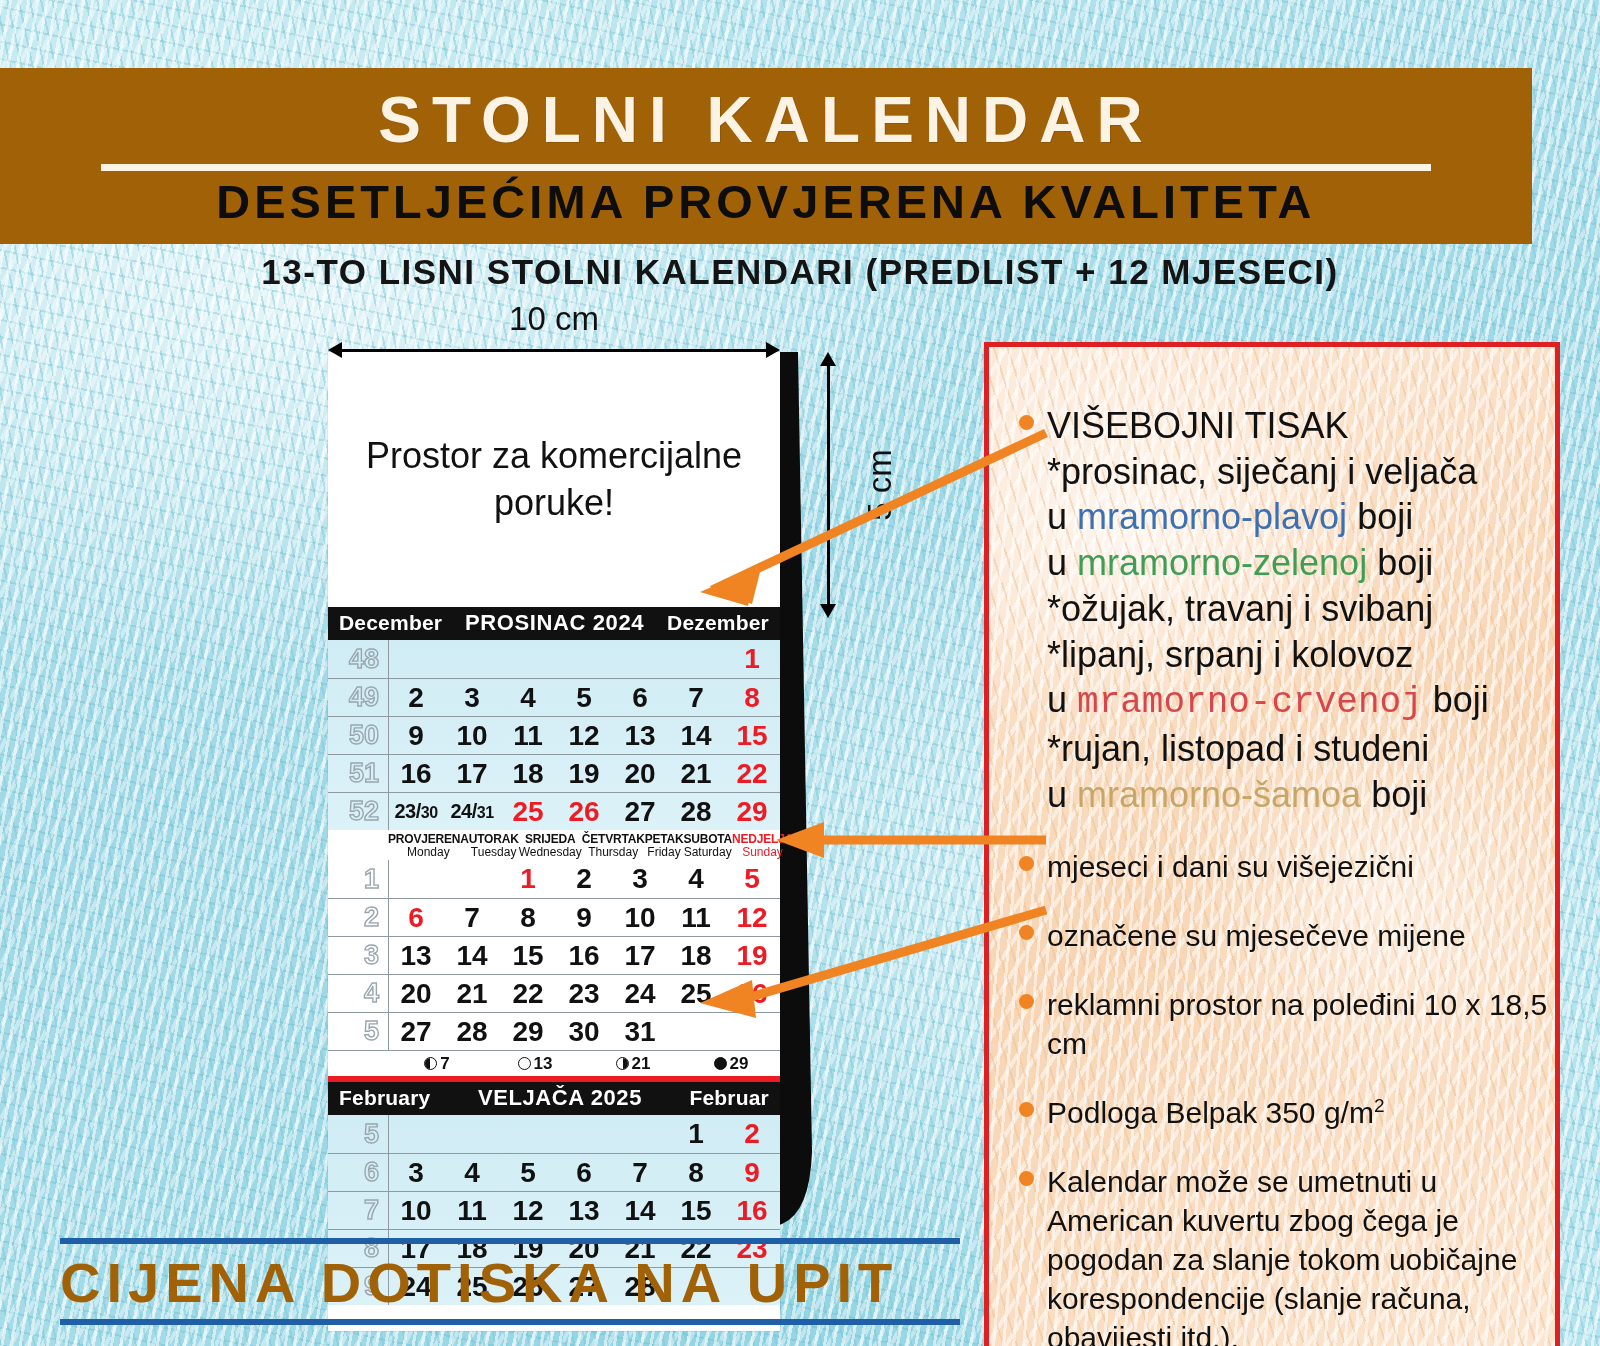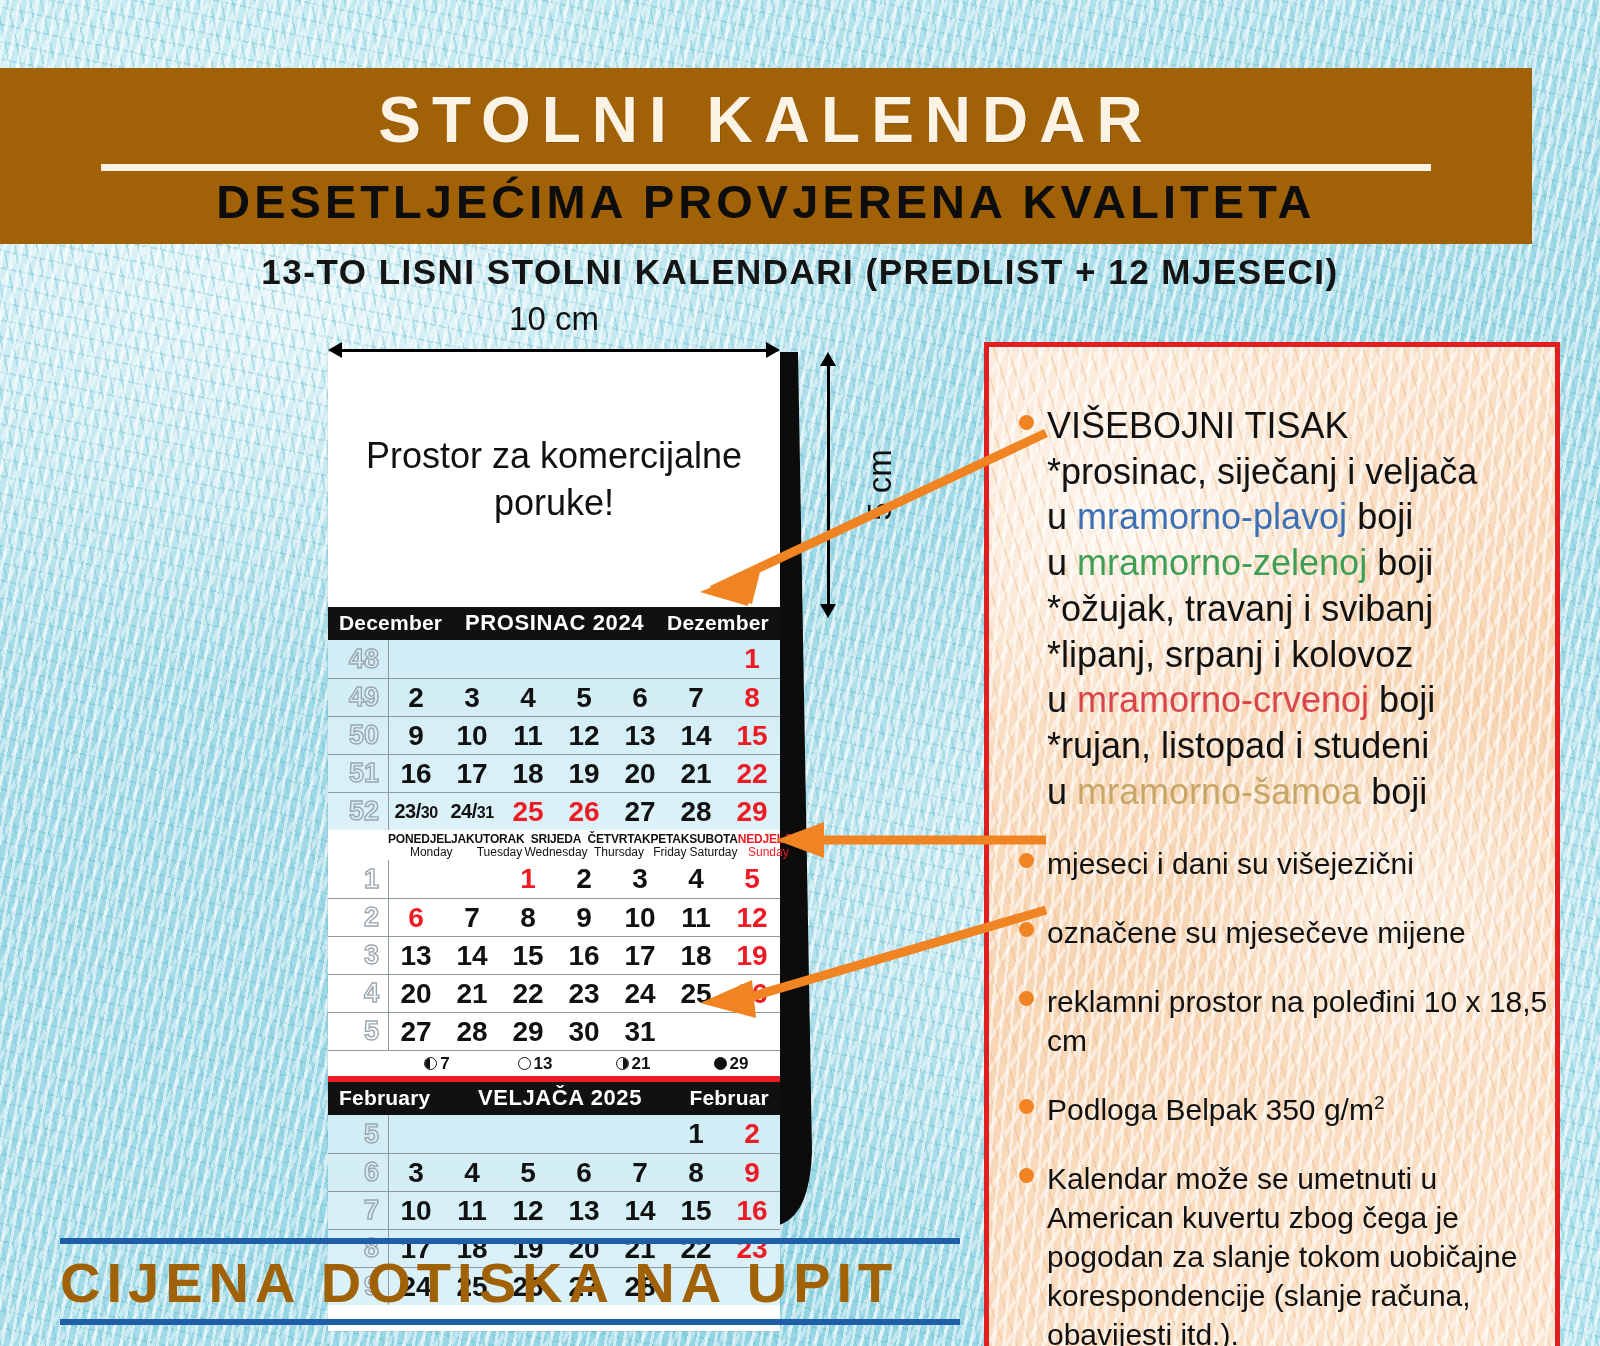--- a/index.html
+++ b/index.html
@@ -180,21 +180,21 @@
       linear-gradient(150deg,#fdeada 0%,#f7d5b4 50%,#fce5d0 100%);
     z-index:3; padding:56px 0 0 58px;
   }
   #panel .blk { font-size:36px; color:#111; line-height:1.27; position:relative; }
   #panel .bullet {
     position:absolute; left:-28px; top:12px; width:15px; height:15px;
     border-radius:50%; background:#f08422;
   }
   #panel .c-blue  { color:#3c70b4; }
   #panel .c-green { color:#3f9e54; }
-  #panel .c-red   { color:#d8454a; }
+  #panel .c-red   { color:#d8454a;font-family:Liberation Mono, monospace; }
   #panel .c-tan   { color:#c7a668; }
   #panel .item { margin-top:30px; font-size:30px; color:#111; line-height:1.3; position:relative; }
   #panel .item .bullet { top:9px; }
   #panel .sup { font-size:19px; vertical-align:super; }
 
   
   .arrow-svg { position:absolute; left:0; top:0; width:1600px; height:1346px;
                z-index:7; pointer-events:none; }
 
   
@@ -307,21 +307,21 @@
             <div class="d">27</div>
             <div class="d">28</div>
             <div class="d red">29</div>
           </div>
         </div>
       </div>
       <div>
         <div class="dow">
           <div class="wk"></div>
           <div class="c">
-            <span class="a">PONEDJELJAK</span>
+            <span class="a">PROVJERENA</span>
             <span class="b">Monday</span>
           </div>
           <div class="c">
             <span class="a">UTORAK</span>
             <span class="b">Tuesday</span>
           </div>
           <div class="c">
             <span class="a">SRIJEDA</span>
             <span class="b">Wednesday</span>
           </div>

